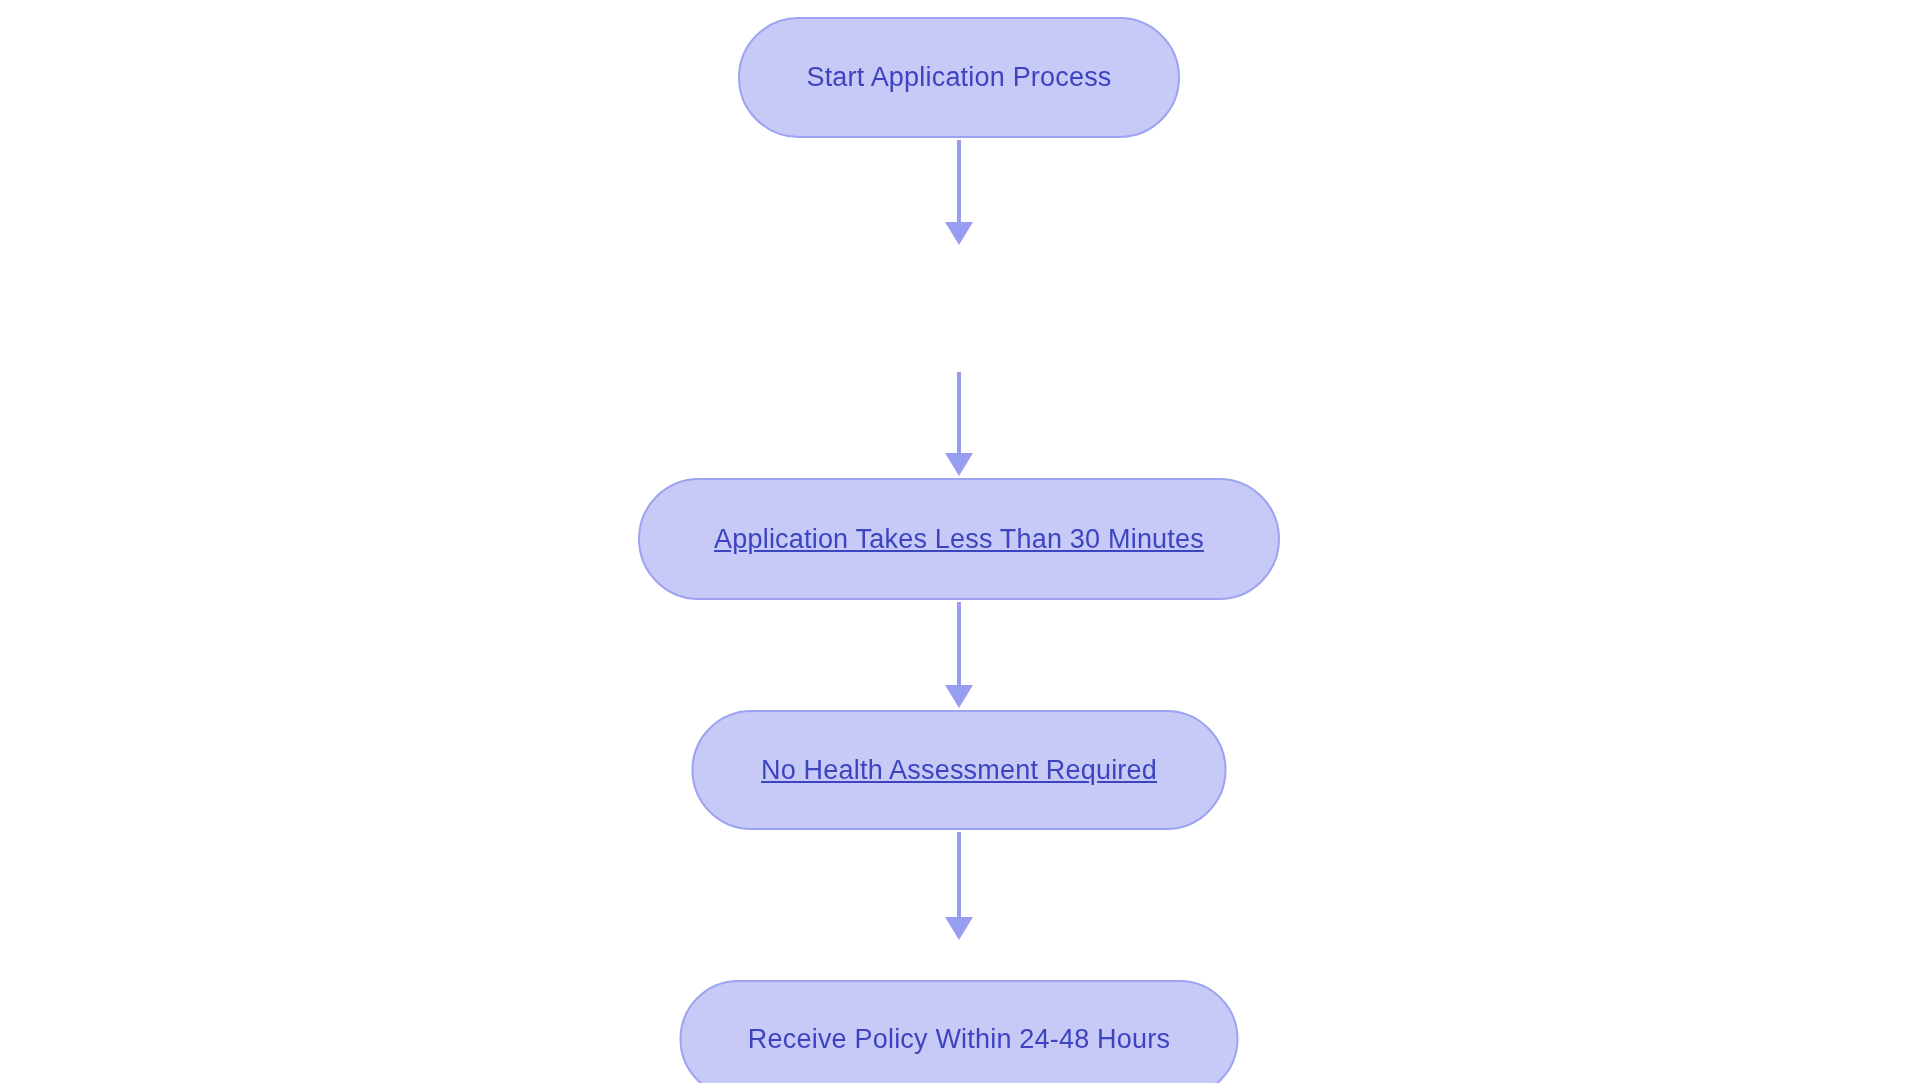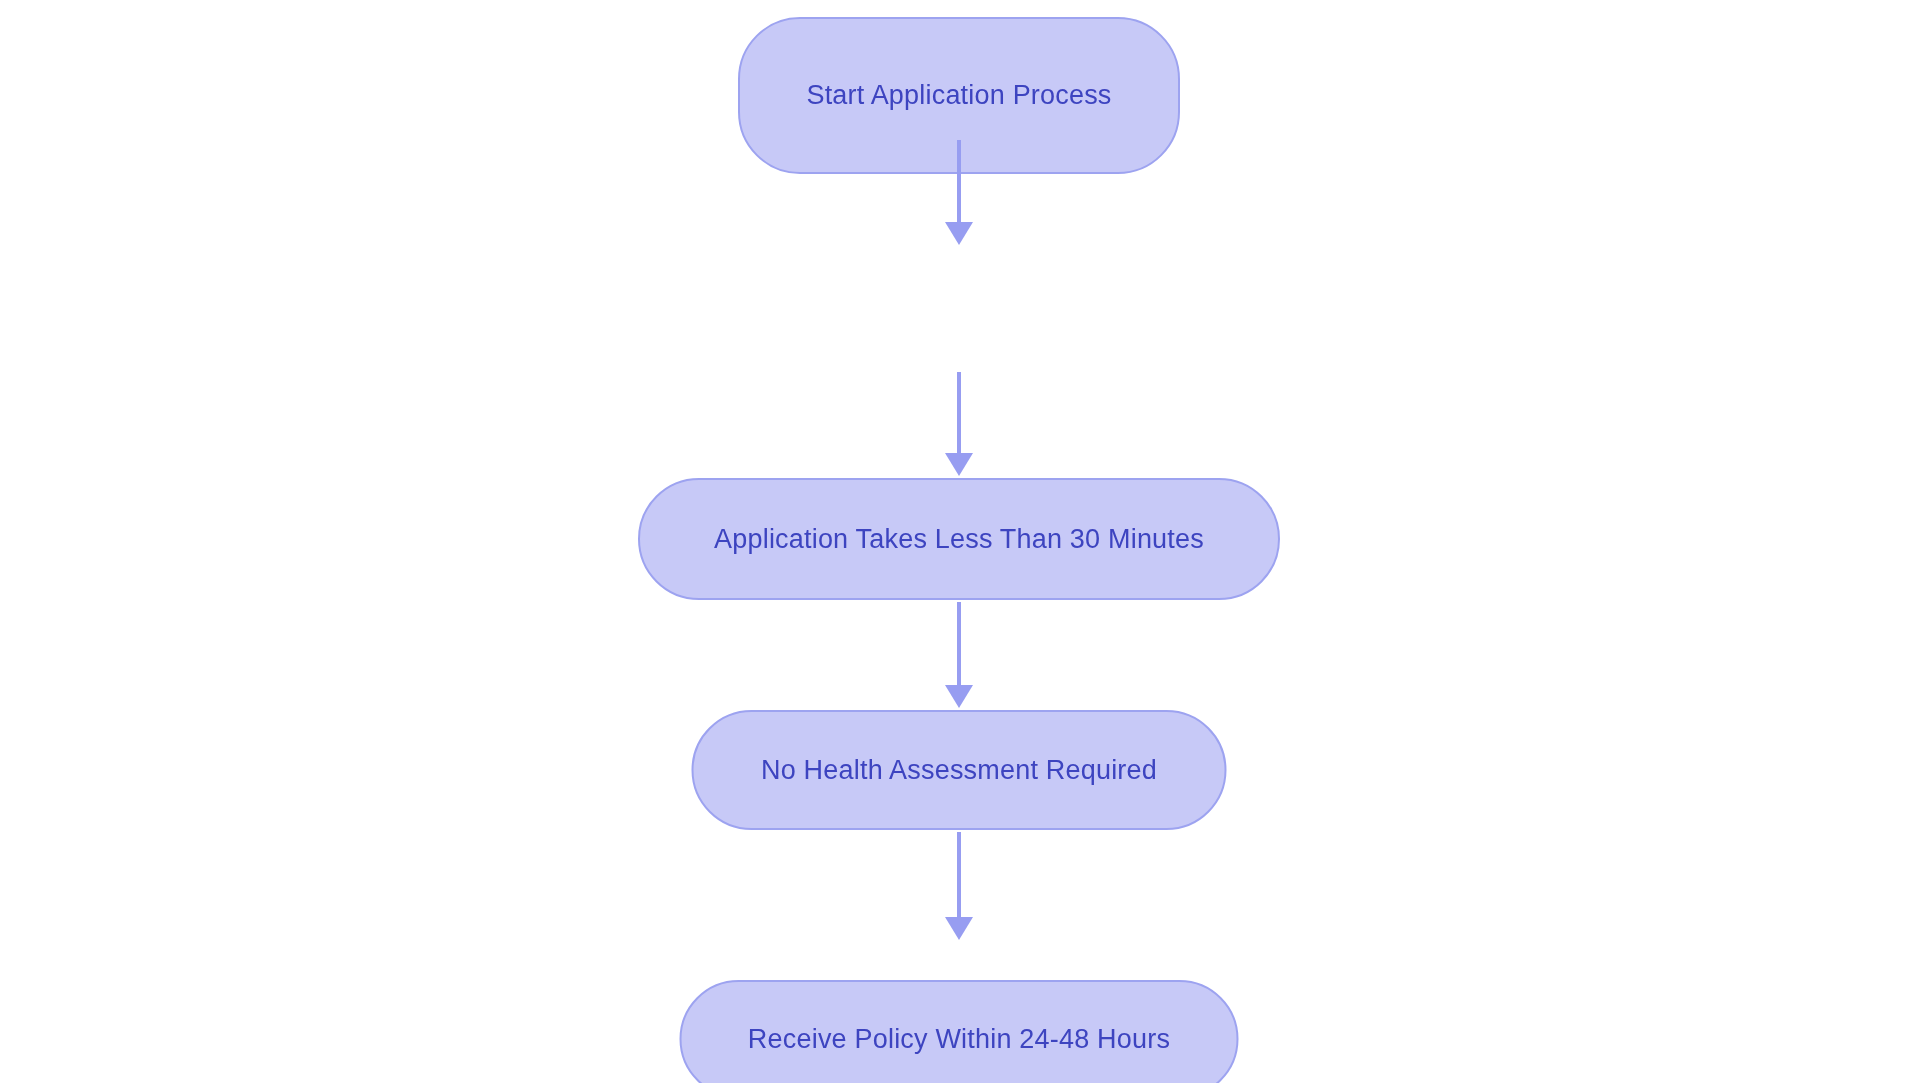--- a/index.html
+++ b/index.html
@@ -23,24 +23,24 @@
     justify-content: center;
     text-align: center;
     background: var(--node-fill, #c7c9f7);
     border: 2px solid var(--node-border, #9da3f0);
     border-radius: 62px;
     color: var(--node-text, #3d44c0);
     font-size: 27px;
     font-weight: 500;
     letter-spacing: 0.2px;
   }
-  .node-1 { top: 17px;  width: 442px; height: 157px; }
+  .node-1 { top: 17px;  width: 442px; height: 121px; }
   .node-2 { top: 247px; width: 742px; height: 123px; }
-  .node-3 { top: 478px; width: 642px; height: 122px; }
-  .node-4 { top: 710px; width: 535px; height: 120px; }
+  .node-3 { top: 478px; width: 642px; height: 122px; text-decoration: underline; }
+  .node-4 { top: 710px; width: 535px; height: 120px; text-decoration: underline; }
   .node-5 { top: 980px; width: 559px; height: 118px; }
 
   .flow-arrow {
     position: absolute;
     left: 959px;
     transform: translateX(-50%);
     width: 28px;
     display: flex;
     flex-direction: column;
     align-items: center;

